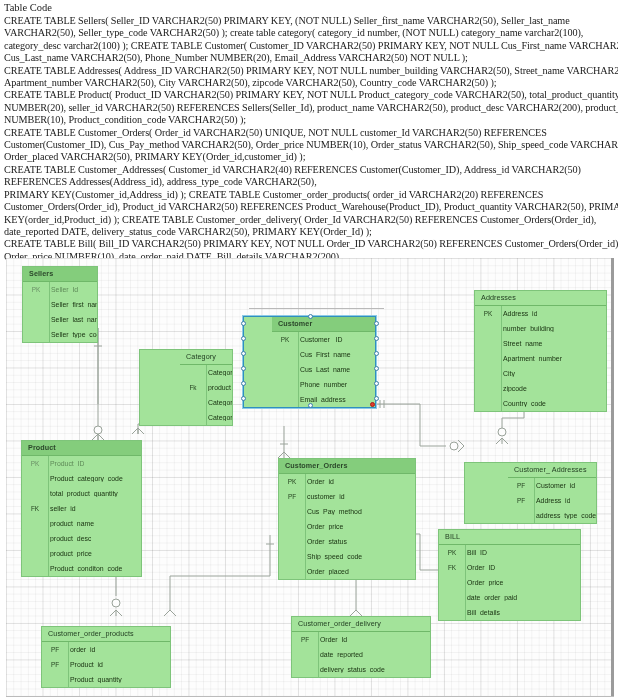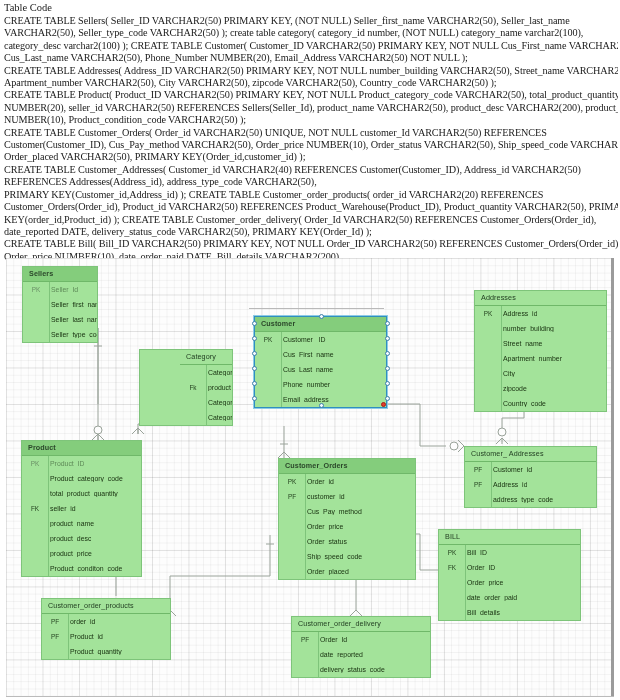--- a/index.html
+++ b/index.html
@@ -237,21 +237,21 @@
             <div class="rowline">
               <div class="key"></div>
               <div class="fld">Category_Name</div>
             </div>
             <div class="rowline">
               <div class="key"></div>
               <div class="fld">Category_Descr</div>
             </div>
           </div>
         </div>
-        <div class="entity selected" style="left: 248px; top: 58px; width: 133px;">
+        <div class="entity selected" style="left: 237px; top: 58px; width: 133px; padding-left: 28px;">
           <div class="hdr">Customer</div>
           <div class="body">
             <div class="vdiv"></div>
             <div class="rowline">
               <div class="key">PK</div>
               <div class="fld">Customer _ID</div>
             </div>
             <div class="rowline">
               <div class="key"></div>
               <div class="fld">Cus_First_name</div>
@@ -384,21 +384,21 @@
             <div class="rowline">
               <div class="key"></div>
               <div class="fld">Ship_speed_code</div>
             </div>
             <div class="rowline">
               <div class="key"></div>
               <div class="fld">Order_placed</div>
             </div>
           </div>
         </div>
-        <div class="entity flat" style="left: 458px; top: 188px; width: 133px;">
+        <div class="entity flat" style="left: 458px; top: 204px; width: 133px; padding-left: 43px;">
           <div class="hdr">Customer_ Addresses</div>
           <div class="body">
             <div class="vdiv"></div>
             <div class="rowline">
               <div class="key">PF</div>
               <div class="fld">Customer_id</div>
             </div>
             <div class="rowline">
               <div class="key">PF</div>
               <div class="fld">Address_id</div>
@@ -428,21 +428,21 @@
             <div class="rowline">
               <div class="key"></div>
               <div class="fld">date_order_paid</div>
             </div>
             <div class="rowline">
               <div class="key"></div>
               <div class="fld">Bill_details</div>
             </div>
           </div>
         </div>
-        <div class="entity flat" style="left: 35px; top: 340px; width: 130px;">
+        <div class="entity flat" style="left: 35px; top: 368px; width: 130px;">
           <div class="hdr">Customer_order_products</div>
           <div class="body">
             <div class="vdiv"></div>
             <div class="rowline">
               <div class="key">PF</div>
               <div class="fld">order_id</div>
             </div>
             <div class="rowline">
               <div class="key">PF</div>
               <div class="fld">Product_id</div>

